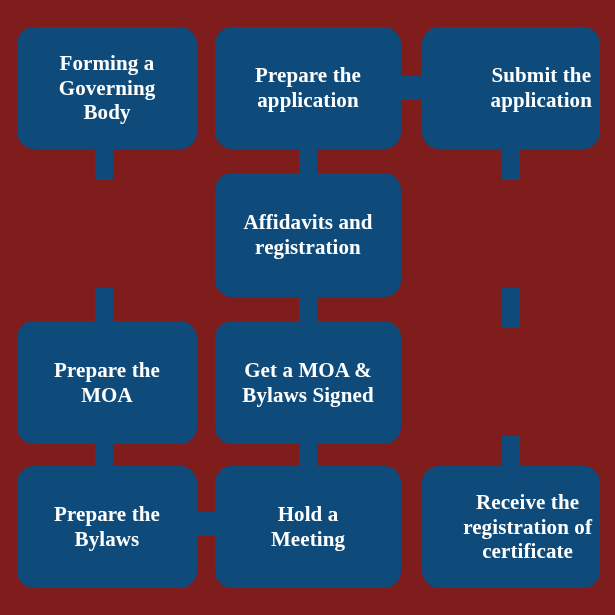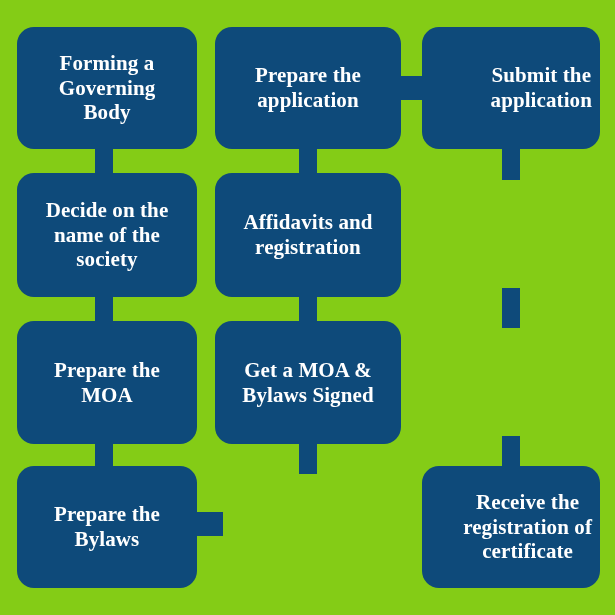--- a/index.html
+++ b/index.html
@@ -10,21 +10,21 @@
   body {
     width: 615px;
     height: 615px;
     overflow: hidden;
     font-family: "Liberation Serif", "DejaVu Serif", serif;
   }
   #flowchart {
     position: relative;
     width: 615px;
     height: 615px;
-    background: #84cc16;
+    background: #7f1d1d;
   }
   .connector {
     position: absolute;
     background: #0e4a7a;
   }
   .node {
     position: absolute;
     background: #0e4a7a;
     border-radius: 17px;
     color: #ffffff;
@@ -83,42 +83,41 @@
   </div>
   <div class="node col2 row1">
     <span class="node-label">Prepare the
 application</span>
   </div>
   <div class="node col3 row1">
     <span class="node-label">Submit the
 application</span>
   </div>
 
-  <div class="node col1 row2">
-    <span class="node-label">Decide on the
-name of the
-society</span>
-  </div>
   <div class="node col2 row2">
     <span class="node-label">Affidavits and
 registration</span>
   </div>
 
   <div class="node col1 row3">
     <span class="node-label">Prepare the
 MOA</span>
   </div>
   <div class="node col2 row3">
     <span class="node-label">Get a MOA  &amp;
 Bylaws Signed</span>
   </div>
 
   <div class="node col1 row4">
     <span class="node-label">Prepare the
 Bylaws</span>
   </div>
+  <div class="node col2 row4">
+    <span class="node-label">Hold a
+Meeting</span>
+  </div>
   <div class="node col3 row4">
     <span class="node-label">Receive the
 registration of
 certificate</span>
   </div>
 
 </div>
 
 </body></html>

